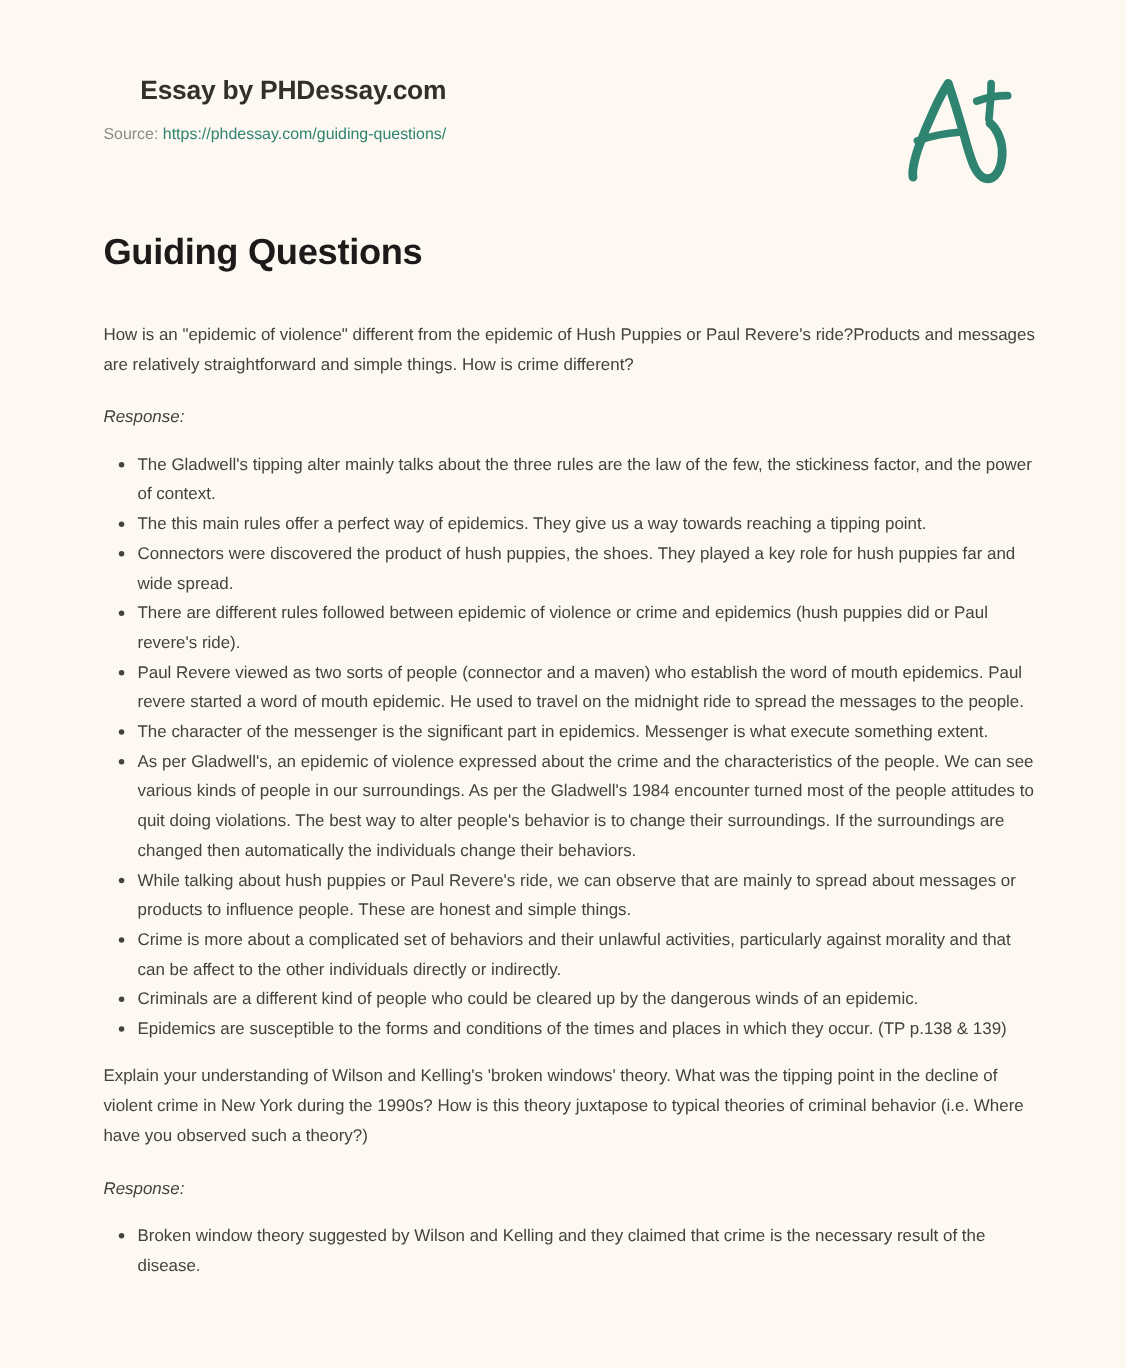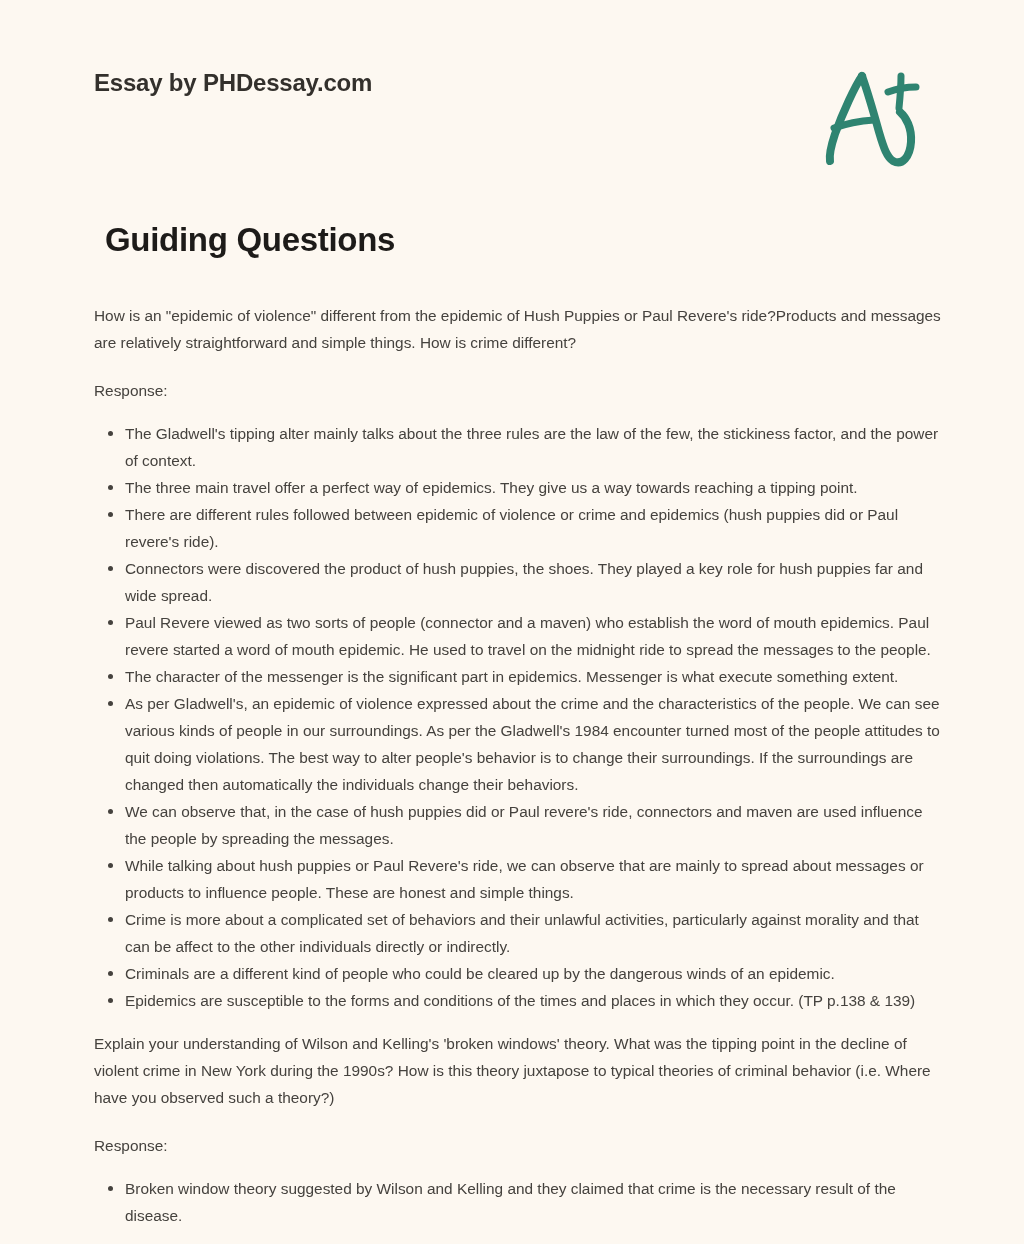--- a/index.html
+++ b/index.html
@@ -68,38 +68,39 @@
   .logo svg { display: block; }
 
   
   .article {
     position: absolute;
     left: 94px;
     top: 208px;
     width: 852px;
   }
   .doc-title {
-    margin: 11px;
+    margin: 0;
     font-size: 33px;
     font-weight: bold;
     color: #1d1b19;
     letter-spacing: -0.3px;
     line-height: 42px;
   }
   .para {
     margin: 0;
     font-size: 15.4px;
     line-height: 27px;
     color: #45423e;
   }
   .prompt {
     margin-top: 41px;
   }
   .label-response {
     margin-top: 21px;
+    font-style: italic;
   }
   .q2 {
     margin-top: 16px;
   }
   ul.answers {
     list-style: none;
     margin: 16px 0 0 0;
     padding: 0;
   }
   ul.answers li {
@@ -124,20 +125,24 @@
 </head>
 <body>
 
 <div class="page">
 
   <div class="header">
 
     <div class="brand-block">
       <div class="brand-title">Essay by PHDessay.com</div>
 
+      <div class="source-line">
+        <span>Source:</span>
+        <a class="source-link" href="#">https://phdessay.com/guiding-questions/</a>
+      </div>
     </div>
 
     <div class="logo">
       <svg viewBox="0 0 120 110" width="120" height="110" aria-hidden="true">
         <g fill="none" stroke="#2f8471" stroke-linecap="round" stroke-linejoin="round">
 
           <path d="M50 14 C43 24 31 50 23 72 C19 84 17 93 18 99" stroke-width="8"></path>
 
           <path d="M50 14 C55 28 62 52 67 70 C72 87 75 95 81 99 C90 104 98 95 99 80 C100 66 94 55 88 50" stroke-width="8"></path>
 
@@ -154,27 +159,26 @@
   <div class="article">
 
     <h1 class="doc-title">Guiding Questions</h1>
 
     <p class="para prompt">How is an "epidemic of violence" different from the epidemic of Hush Puppies or Paul Revere's ride?Products and messages are relatively straightforward and simple things. How is crime different?</p>
 
     <p class="para label-response">Response:</p>
 
     <ul class="answers">
       <li>The Gladwell's tipping alter mainly talks about the three rules are the law of the few, the stickiness factor, and the power of context.</li>
-      <li>The three main travel offer a perfect way of epidemics. They give us a way towards reaching a tipping point.</li>
+      <li>The this main rules offer a perfect way of epidemics. They give us a way towards reaching a tipping point.</li>
+      <li>Connectors were discovered the product of hush puppies, the shoes. They played a key role for hush puppies far and wide spread.</li>
       <li>There are different rules followed between epidemic of violence or crime and epidemics (hush puppies did or Paul revere's ride).</li>
-      <li>Connectors were discovered the product of hush puppies, the shoes. They played a key role for hush puppies far and wide spread.</li>
       <li> Paul Revere viewed as two sorts of people (connector and a maven) who establish the word of mouth epidemics. Paul revere started a word of mouth epidemic. He used to travel on the midnight ride to spread the messages to the people.</li>
       <li>The character of the messenger is the significant part in epidemics. Messenger is what execute something extent.</li>
       <li> As per Gladwell's, an epidemic of violence expressed about the crime and the characteristics of the people. We can see various kinds of people in our surroundings. As per the Gladwell's 1984 encounter turned most of the people attitudes to quit doing violations. The best way to alter people's behavior is to change their surroundings. If the surroundings are changed then automatically the individuals change their behaviors.</li>
-      <li>We can observe that, in the case of hush puppies did or Paul revere's ride, connectors and maven are used influence the people by spreading the messages.</li>
       <li>While talking about hush puppies or Paul Revere's ride, we can observe that are mainly to spread about messages or products to influence people. These are honest and simple things.</li>
       <li>Crime is more about a complicated set of behaviors and their unlawful activities, particularly against morality and that can be affect to the other individuals directly or indirectly.</li>
       <li>Criminals are a different kind of people who could be cleared up by the dangerous winds of an epidemic.</li>
       <li>Epidemics are susceptible to the forms and conditions of the times and places in which they occur. (TP p.138 &amp; 139)</li>
     </ul>
 
     <p class="para q2">Explain your understanding of Wilson and Kelling's 'broken windows' theory. What was the tipping point in the decline of violent crime in New York during the 1990s? How is this theory juxtapose to typical theories of criminal behavior (i.e. Where have you observed such a theory?)</p>
 
     <p class="para label-response">Response:</p>
 

